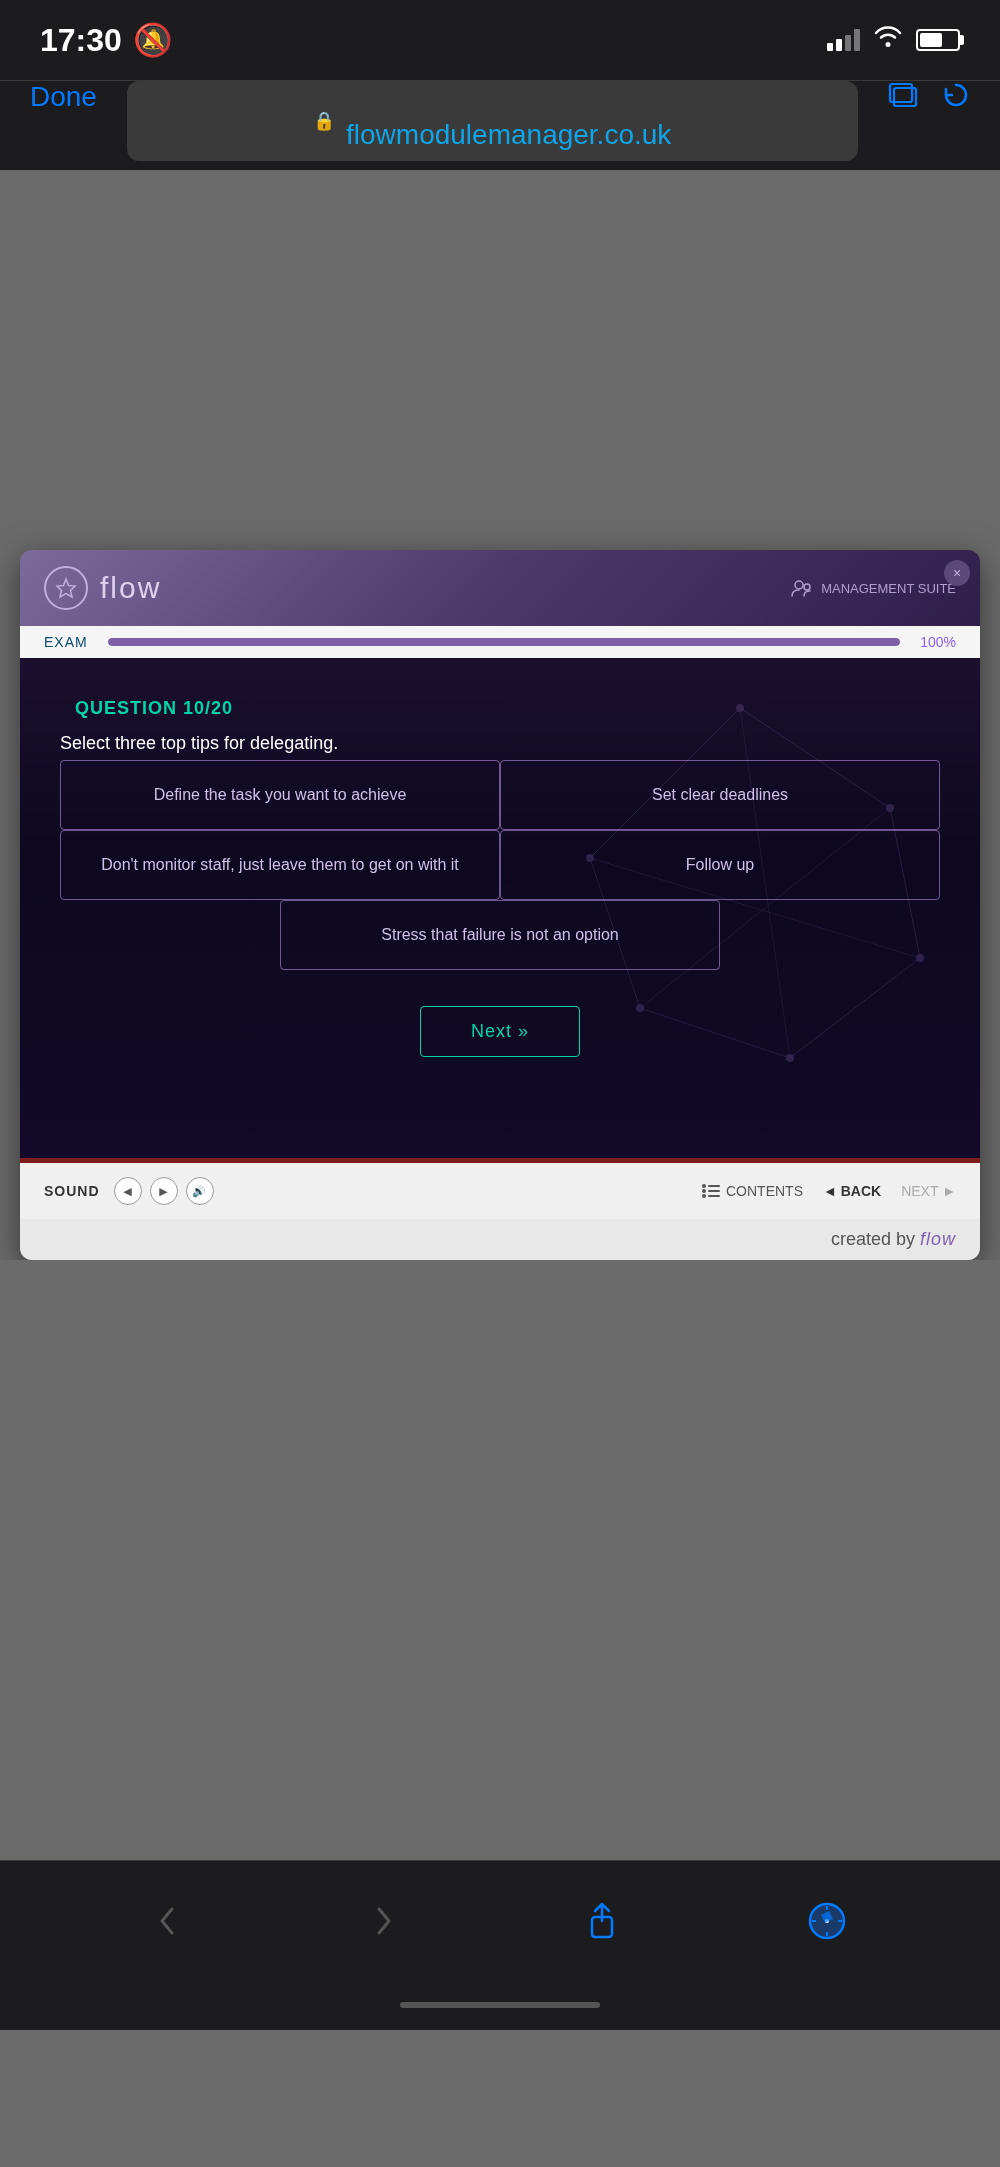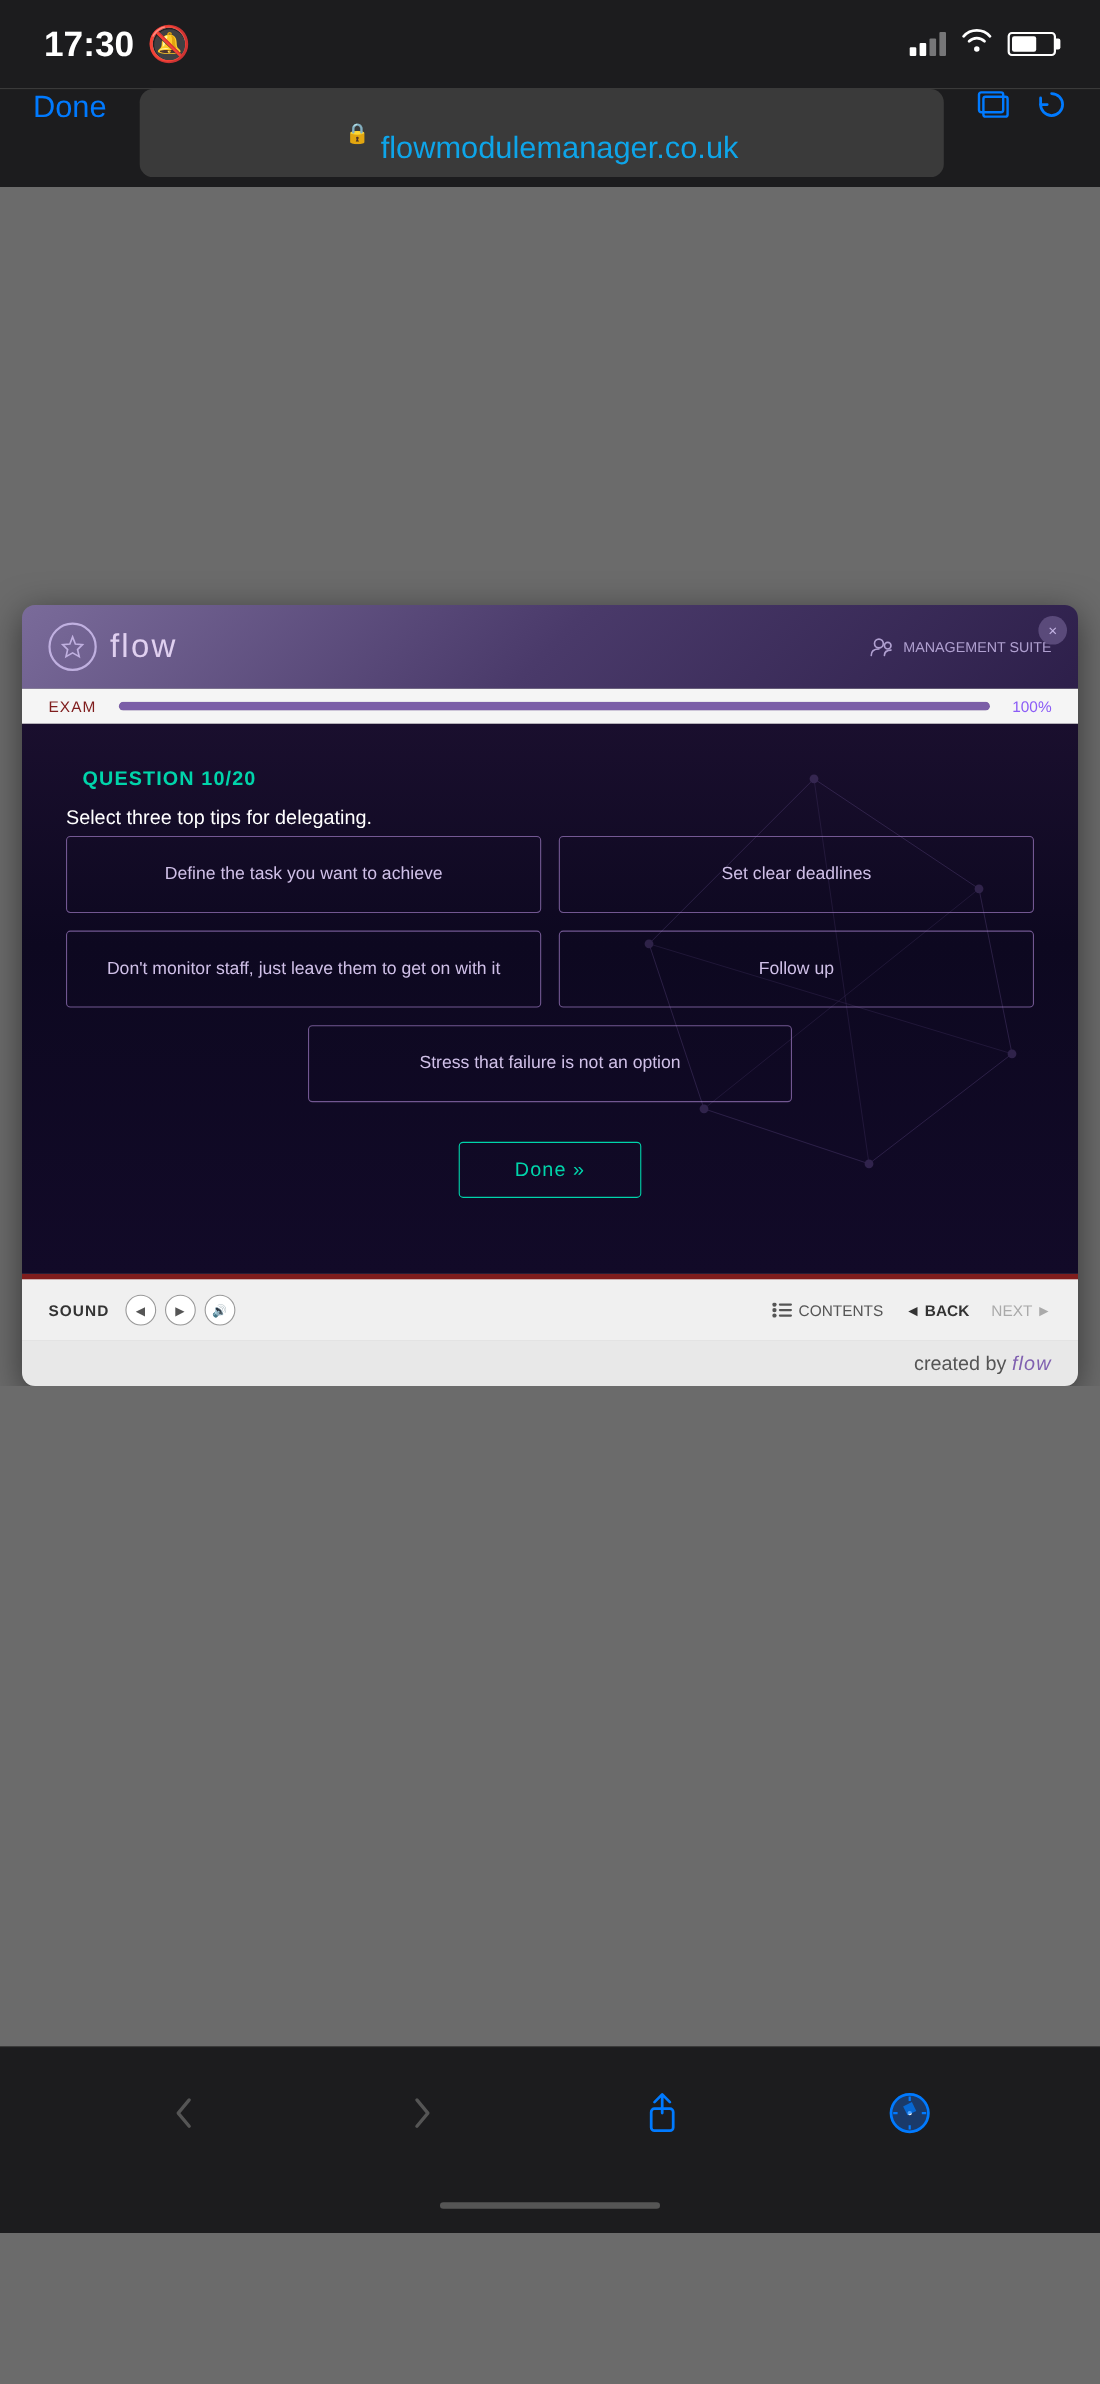--- a/index.html
+++ b/index.html
@@ -191,21 +191,21 @@
 
     
     .progress-bar-row {
       background: #f5f5f5;
       padding: 8px 24px;
       display: flex;
       align-items: center;
       justify-content: space-between;
     }
     .exam-label {
-      color: #7f1d1d;
+      color: #0c4a6e;
       font-size: 14px;
       letter-spacing: 1px;
       text-transform: uppercase;
     }
     .progress-track {
       flex: 1;
       margin: 0 20px;
       height: 8px;
       background: #ddd;
       border-radius: 4px;
@@ -247,21 +247,21 @@
     .question-subtext {
       color: white;
       font-size: 17px;
       margin-bottom: 36px;
     }
 
     
     .answers-grid {
       display: grid;
       grid-template-columns: 1fr 1fr;
-      gap: 16px;
+      gap: 0;
       margin-bottom: 36px;
       position: relative;
       z-index: 2;
     }
     .answer-btn {
       background: transparent;
       border: 1.5px solid rgba(180, 140, 220, 0.6);
       border-radius: 4px;
       color: #d0c0e8;
       font-size: 16px;
@@ -529,21 +529,21 @@
 
     <div class="answers-grid">
       <button class="answer-btn">Define the task you want to achieve</button>
       <button class="answer-btn">Set clear deadlines</button>
       <button class="answer-btn">Don't monitor staff, just leave them to get on with it</button>
       <button class="answer-btn">Follow up</button>
       <button class="answer-btn span-full">Stress that failure is not an option</button>
     </div>
 
     <div class="next-btn-row">
-      <button class="next-btn">Done »</button>
+      <button class="next-btn">Next »</button>
     </div>
   </div>
 
   <div class="module-footer">
     <div class="sound-section">
       <span class="sound-label">SOUND</span>
       <div class="sound-controls">
         <button class="sound-btn">◀</button>
         <button class="sound-btn">▶</button>
         <button class="sound-btn">🔊</button>

